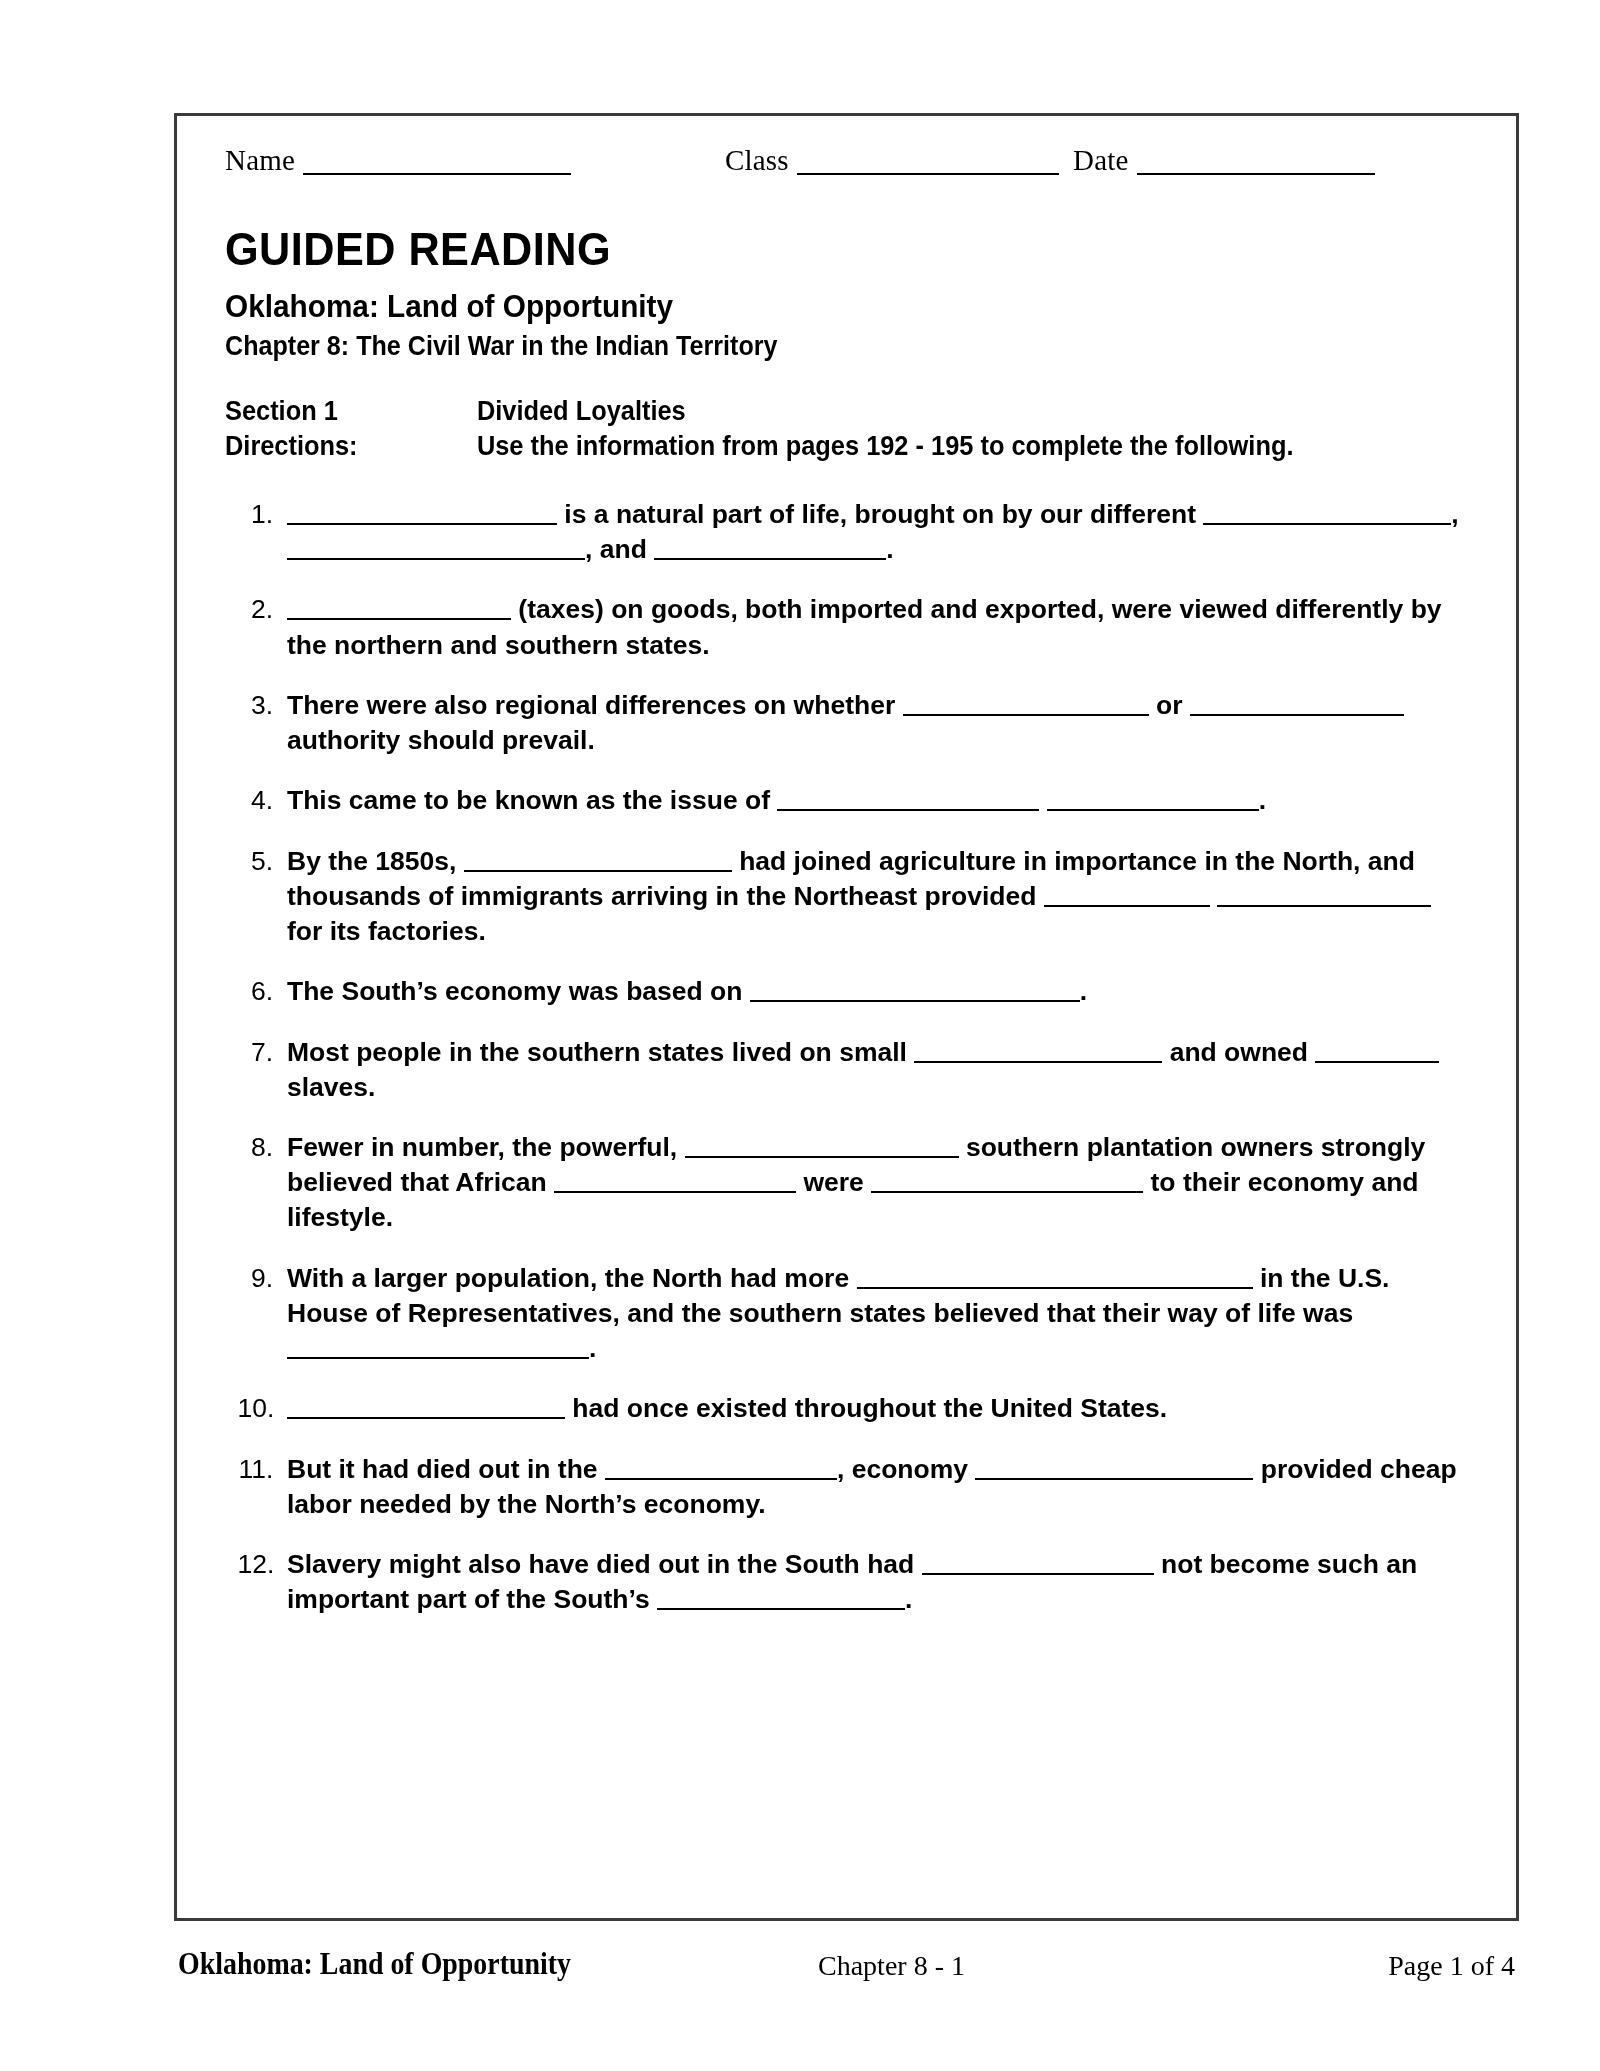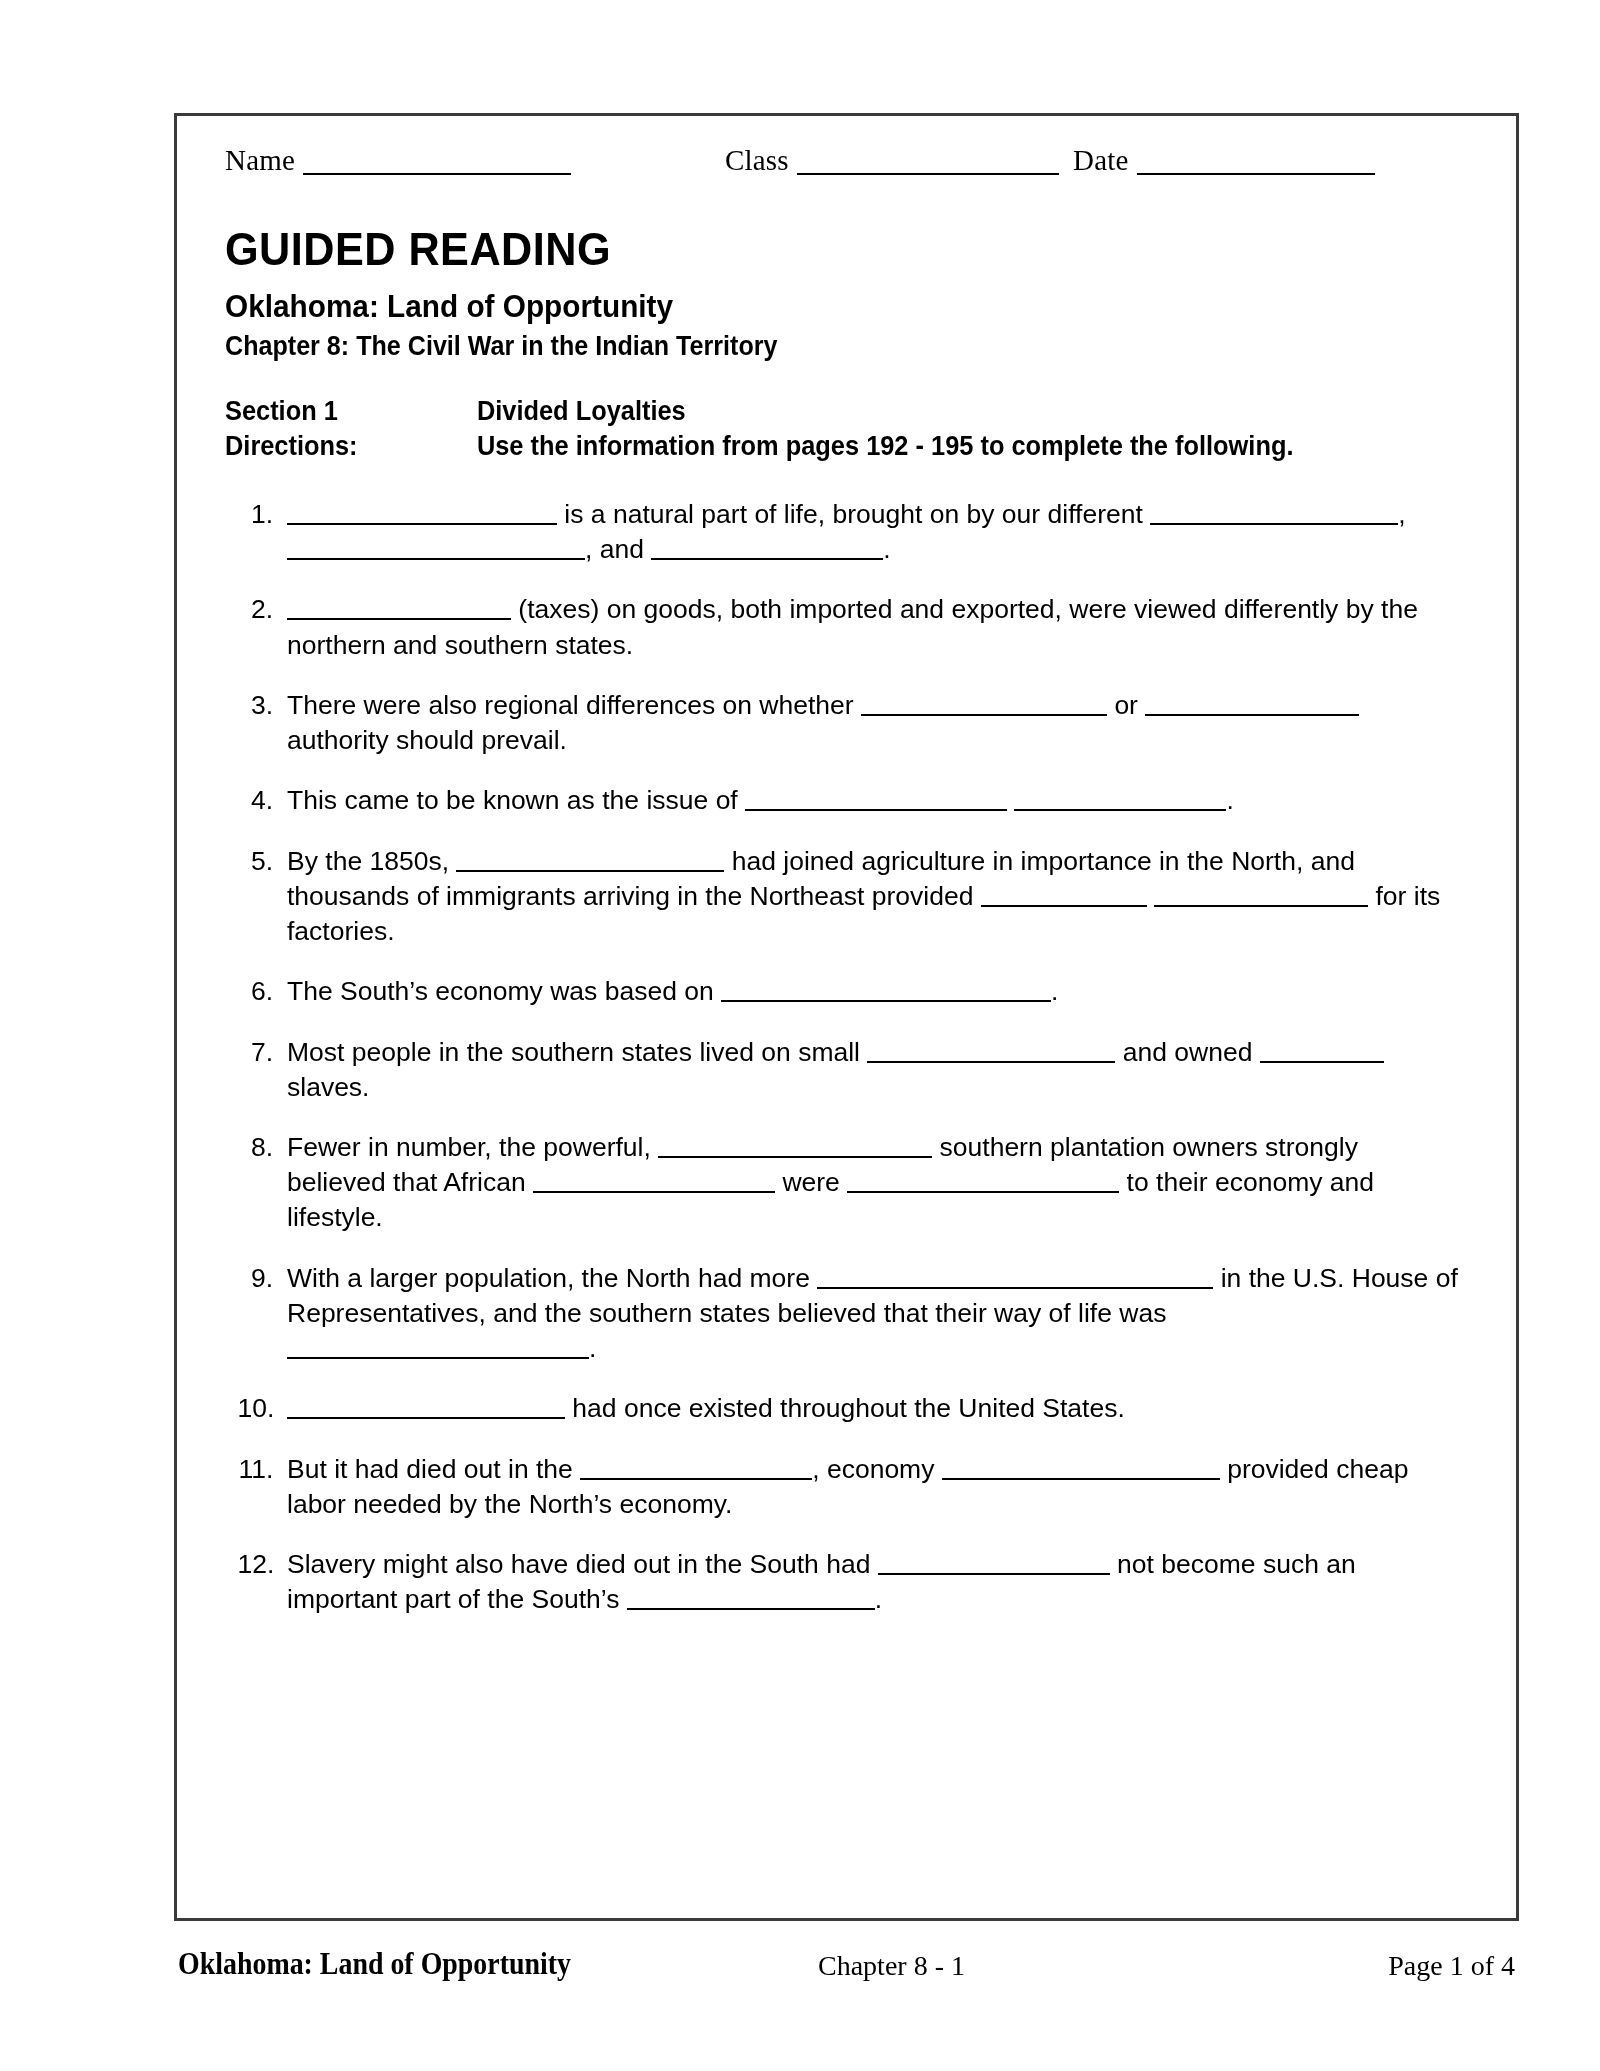--- a/index.html
+++ b/index.html
@@ -152,20 +152,21 @@
   }
   .q-num.wide {
     width: 62px;
     text-align: center;
     padding-left: 0px;
     padding-right: 0px;
   }
   .q-body {
     flex: 1 1 auto;
     max-width: 1172px;
+    font-weight: bold;
   }
 
   .blank {
     display: inline-block;
     border-bottom: 2px solid #000;
     height: 0.92em;
     vertical-align: baseline;
     margin-bottom: -2px;
   }
 

